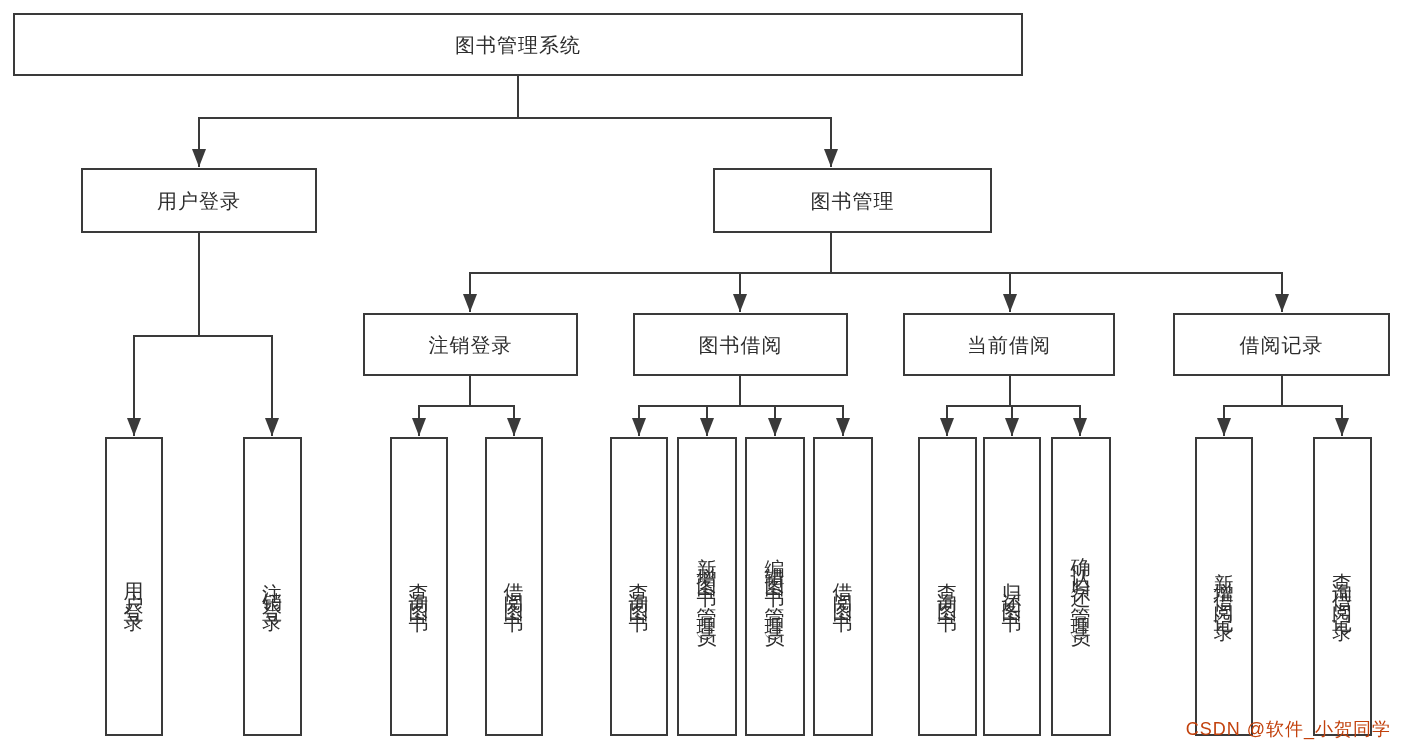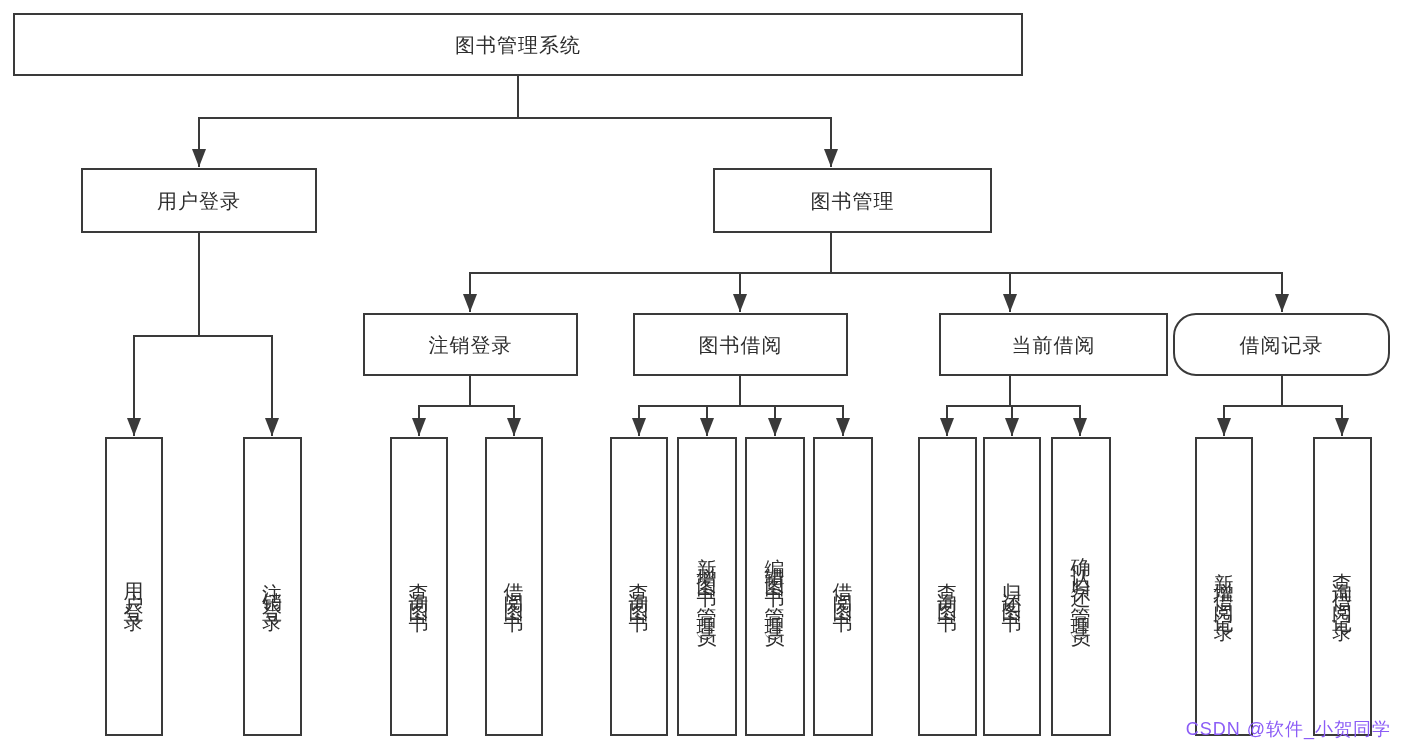--- a/index.html
+++ b/index.html
@@ -43,21 +43,21 @@
     text-orientation: mixed;
     letter-spacing: 10px;
     white-space: normal;
     line-height: 1;
   }
   .watermark {
     position: absolute;
     right: 14px;
     bottom: 6px;
     font-size: 18px;
-    color: #8b5cf6;
+    color: #c2410c;
     letter-spacing: 1px;
     z-index: 5;
   }
 </style>
 </head>
 <body>
 
 <div class="stage">
 
   <svg class="connectors" viewBox="0 0 1405 747" xmlns="http://www.w3.org/2000/svg">
@@ -110,22 +110,22 @@
     </g>
   </svg>
 
   <div class="node" style="left:13px; top:13px; width:1010px; height:63px;">图书管理系统</div>
 
   <div class="node" style="left:81px; top:168px; width:236px; height:65px;">用户登录</div>
   <div class="node" style="left:713px; top:168px; width:279px; height:65px;">图书管理</div>
 
   <div class="node" style="left:363px; top:313px; width:215px; height:63px;">注销登录</div>
   <div class="node" style="left:633px; top:313px; width:215px; height:63px;text-align:right;">图书借阅</div>
-  <div class="node" style="left:903px; top:313px; width:229px; height:63px;margin-left:36px;">当前借阅</div>
-  <div class="node" style="left:1173px; top:313px; width:217px; height:63px;border-radius:23px;">借阅记录</div>
+  <div class="node" style="left:903px; top:313px; width:212px; height:63px;">当前借阅</div>
+  <div class="node" style="left:1173px; top:313px; width:217px; height:63px;">借阅记录</div>
 
   <div class="node vertical" style="left:105px; top:437px; width:58px; height:299px;">用户登录</div>
   <div class="node vertical" style="left:243px; top:437px; width:59px; height:299px;">注销登录</div>
 
   <div class="node vertical" style="left:390px; top:437px; width:58px; height:299px;">查询图书</div>
   <div class="node vertical" style="left:485px; top:437px; width:58px; height:299px;">借阅图书</div>
 
   <div class="node vertical" style="left:610px; top:437px; width:58px; height:299px;">查询图书</div>
   <div class="node vertical" style="left:677px; top:437px; width:60px; height:299px;">新增图书（管理员）</div>
   <div class="node vertical" style="left:745px; top:437px; width:60px; height:299px;">编辑图书（管理员）</div>

